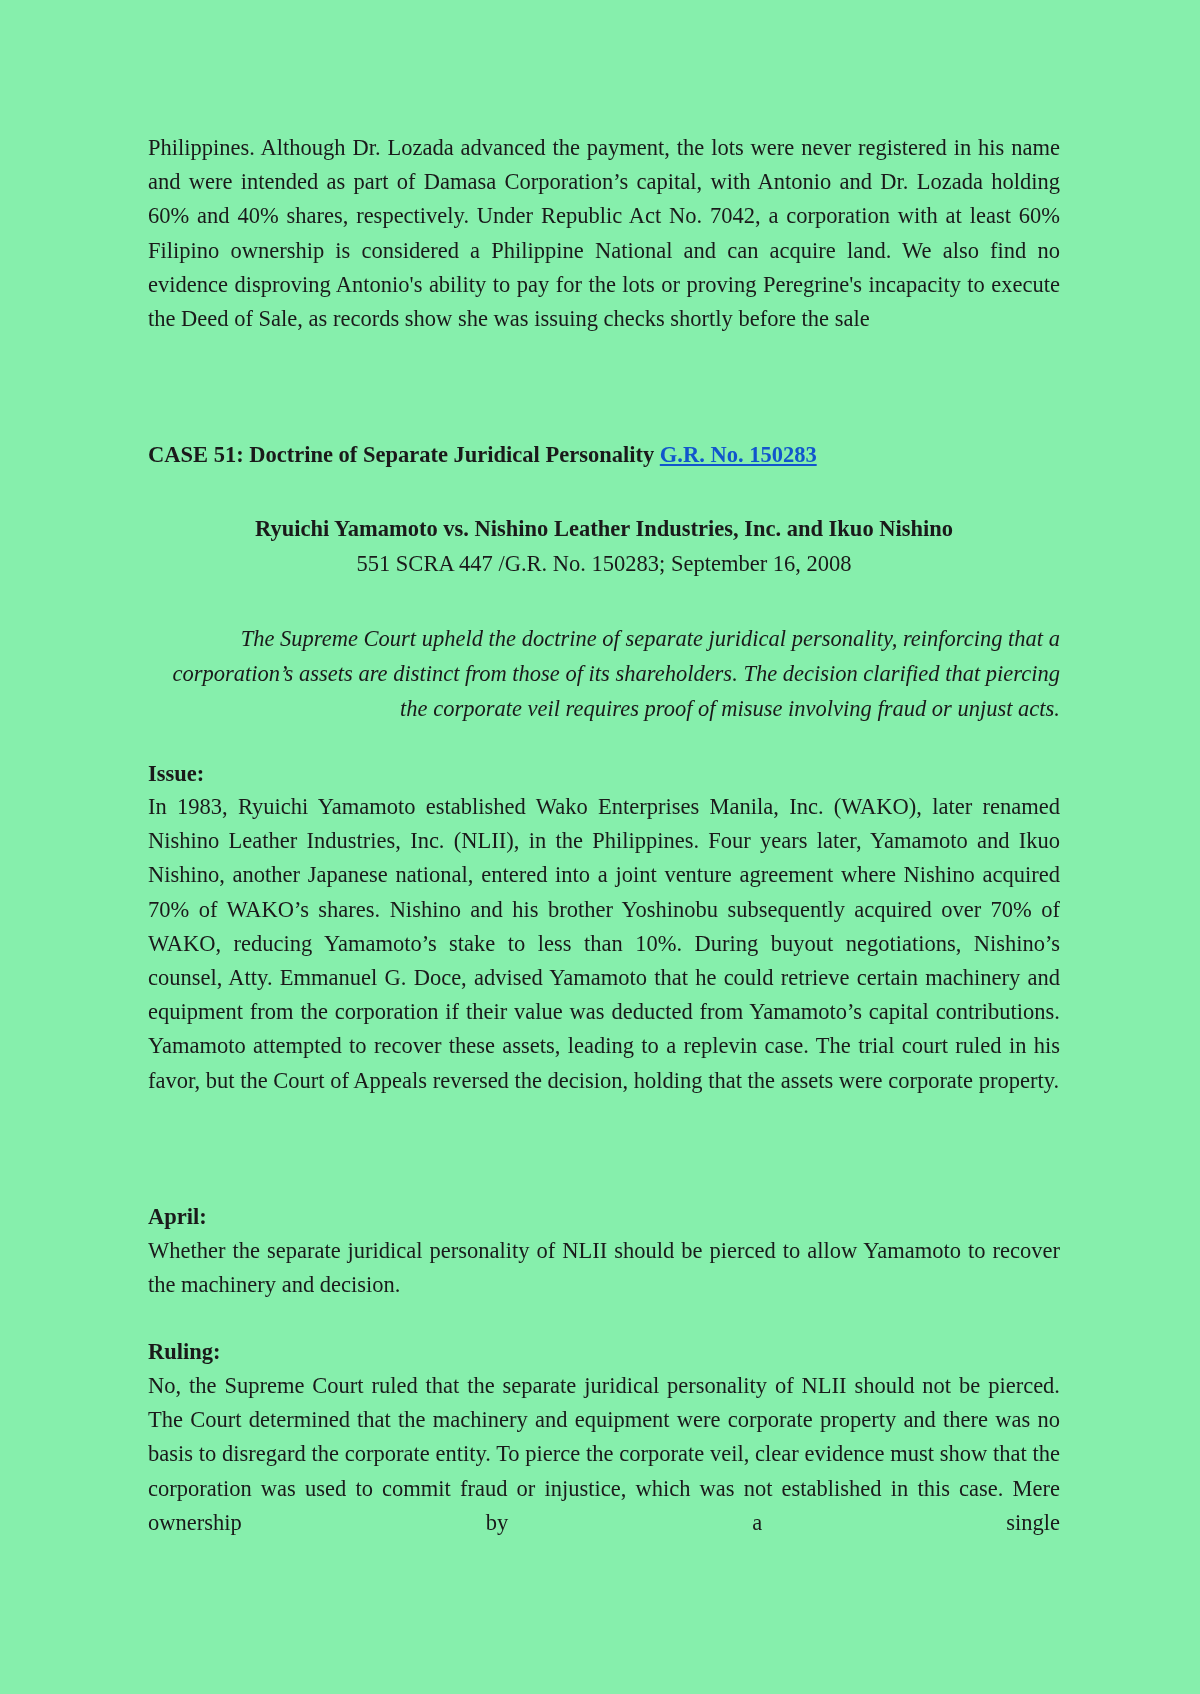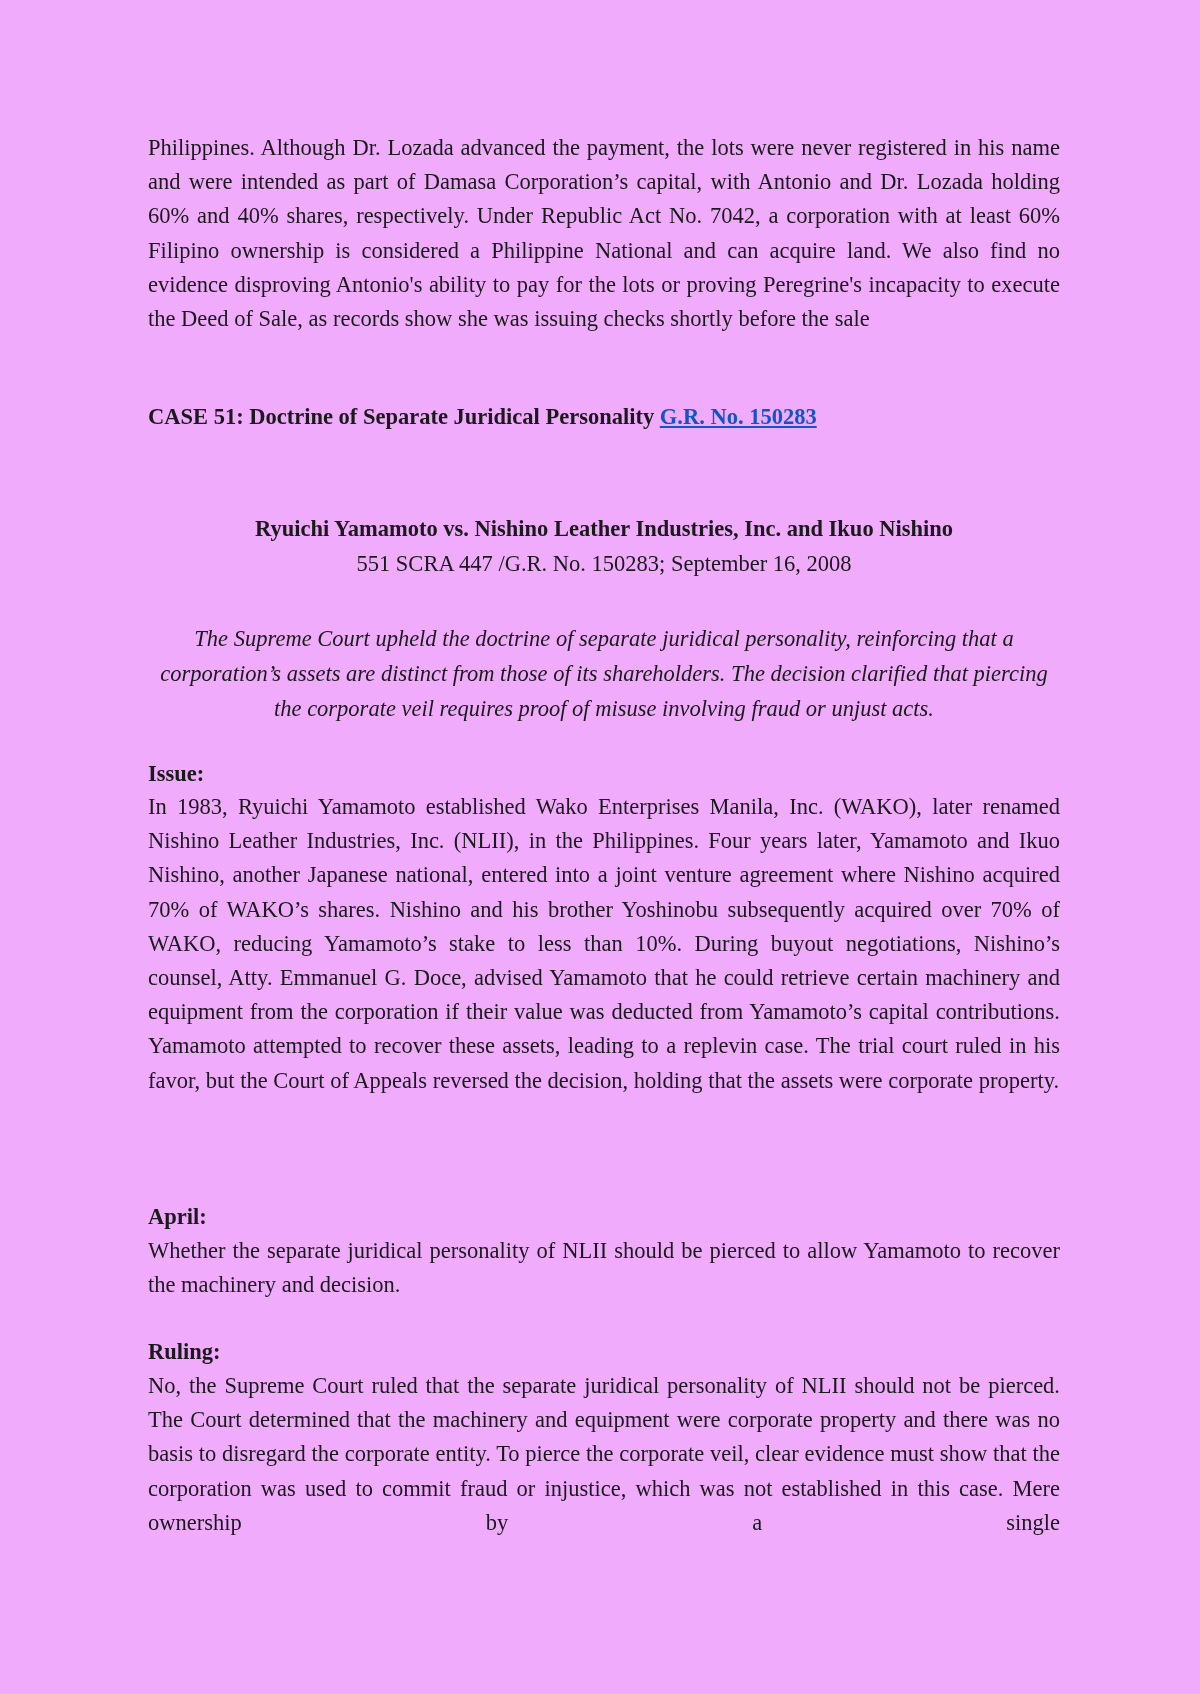--- a/index.html
+++ b/index.html
@@ -1,29 +1,29 @@
 <!DOCTYPE html>
 <html><head>
 <meta charset="utf-8">
 <style>
   html, body { margin: 0; padding: 0; background: #ffffff; }
   body { width: 1200px; height: 1694px; overflow: hidden; position: relative; }
   .page {
-    position: absolute; left: 0; top: 0; width: 1200px; height: 1694px; background: #f0abfc;
+    position: absolute; left: 0; top: 0; width: 1200px; height: 1694px; background: #86efac;
     font-family: "Liberation Serif", "DejaVu Serif", serif;
     color: #1a1a1a; font-size: 22.5px;
   }
   .text-block { position: absolute; left: 148px; width: 912px; }
   .para { line-height: 34.2px; text-align: justify; margin: 0; }
   .para-last { text-align-last: left; }
-  .case-heading { position: absolute; left: 148px; top: 400px; font-weight: bold; line-height: 34px; }
+  .case-heading { position: absolute; left: 148px; top: 438px; font-weight: bold; line-height: 34px; }
   .case-link { color: #1155cc; text-decoration: underline; font-weight: bold; }
   .center { position: absolute; left: 148px; width: 912px; text-align: center; line-height: 34.5px; }
   .title-line { font-weight: bold; }
-  .summary { position: absolute; left: 148px; width: 912px; text-align: center; font-style: italic; line-height: 35px; }
+  .summary { position: absolute; left: 148px; width: 912px; text-align: right; font-style: italic; line-height: 35px; }
   .label { position: absolute; left: 148px; font-weight: bold; line-height: 34px; }
 </style>
 </head>
 <body>
 
 <div class="page">
 
   <div class="text-block" style="top:131px;">
     <p class="para para-last">Philippines. Although Dr. Lozada advanced the payment, the lots were never registered in his name and were intended as part of Damasa Corporation’s capital, with Antonio and Dr. Lozada holding 60% and 40% shares, respectively. Under Republic Act No. 7042, a corporation with at least 60% Filipino ownership is considered a Philippine National and can acquire land. We also find no evidence disproving Antonio's ability to pay for the lots or proving Peregrine's incapacity to execute the Deed of Sale, as records show she was issuing checks shortly before the sale</p>
   </div>

